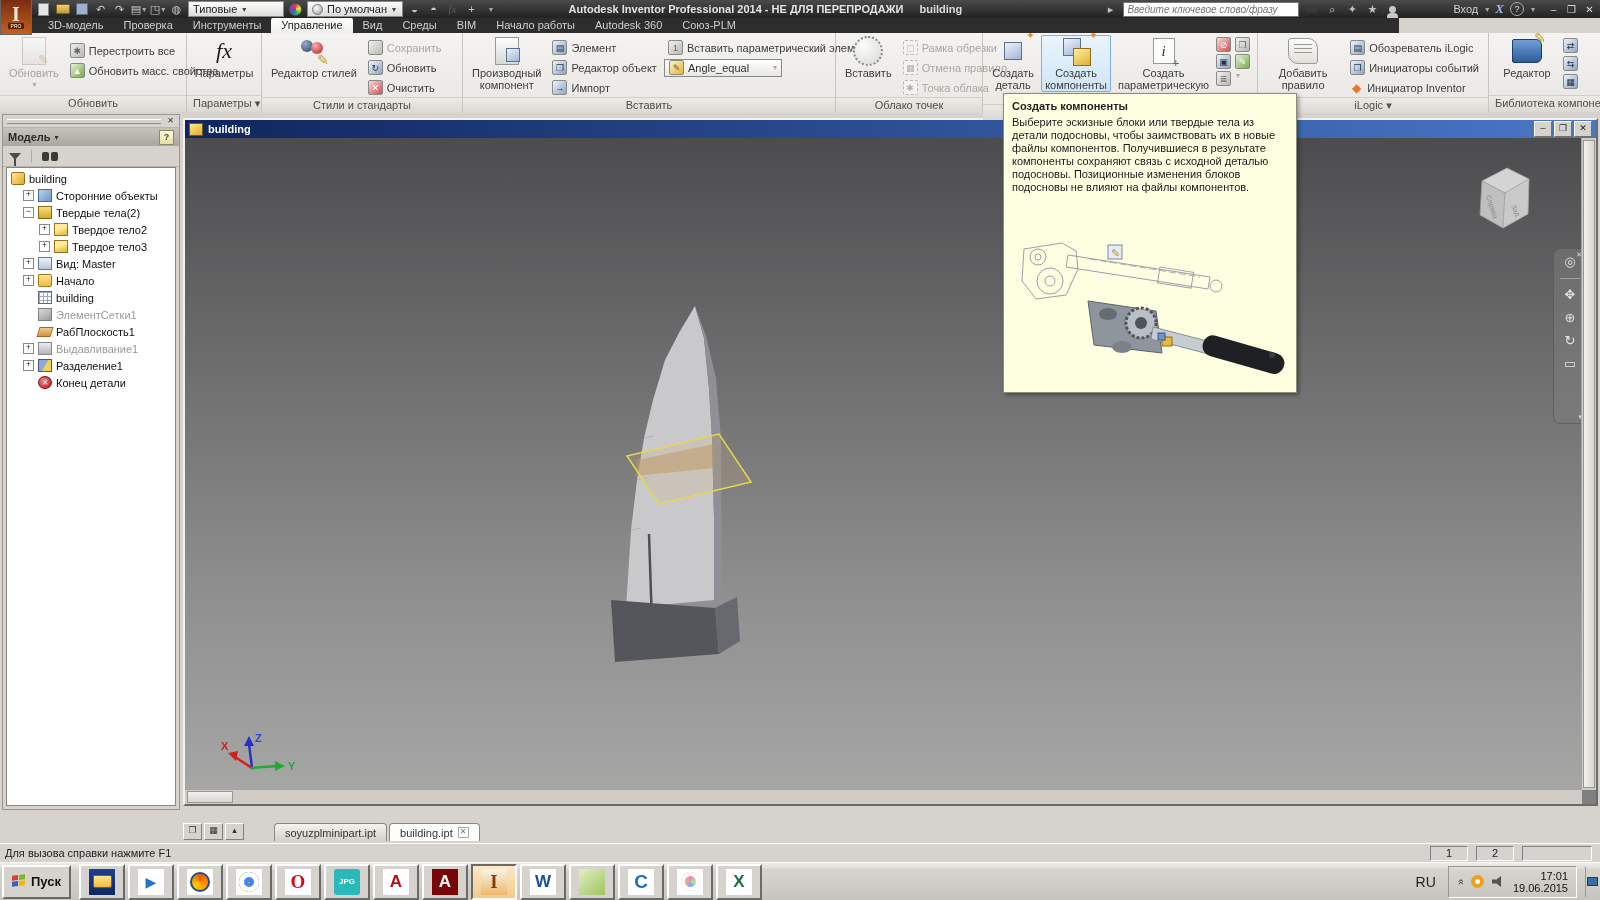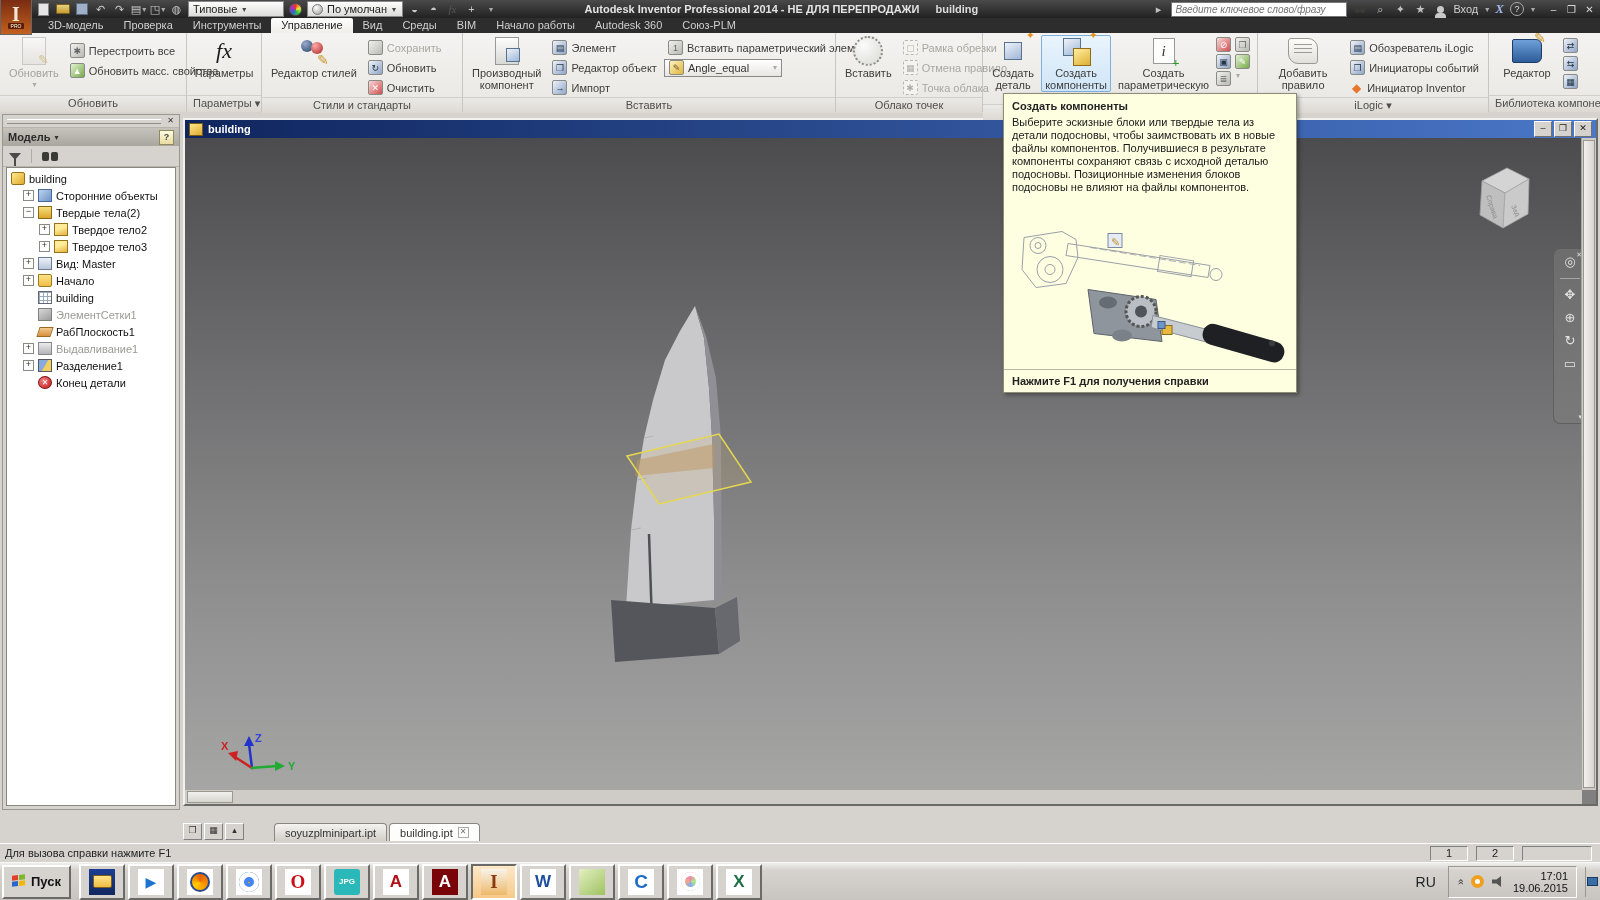--- a/index.html
+++ b/index.html
@@ -28,28 +28,28 @@
   .sphereic{width:9px;height:9px;border-radius:50%;background:radial-gradient(circle at 35% 30%,#fff,#9a9a9a);border:1px solid #777;}
   .wheelic{width:11px;height:11px;border-radius:50%;background:conic-gradient(#e33,#ee3,#3c3,#36c,#93c,#e33);border:1px solid #555;}
   .title-text{margin:0 auto;display:flex;align-items:center;font-weight:bold;color:#e4e4e4;font-size:11px;white-space:nowrap;}
   .title-text .doc{margin-left:16px;color:#ddd;}
   .title-right{display:flex;align-items:center;gap:6px;margin-left:auto;padding-right:4px;}
   .search{width:168px;height:13px;border:1px solid #777;background:#fff;font-style:italic;
           font-size:10px;color:#666;padding:0 3px;font-family:inherit;}
   .tic16{color:#c0c0c0;font-size:11px;display:inline-flex;align-items:center;justify-content:center;width:14px;height:14px;}
   .person{width:7px;height:7px;border-radius:50%;background:#c8c8c8;position:relative;}
   .person::after{content:"";position:absolute;left:-2px;top:7px;width:11px;height:5px;border-radius:4px 4px 0 0;background:#c8c8c8;}
-  .signin{color:#d0d0d0;}
+  .signin{color:#d0d0d0;margin-left:48px;}
   .xlogo{font-family:"Liberation Serif",serif;font-style:italic;font-weight:bold;color:#9db8e8;font-size:13px;}
   .helpc{width:12px;height:12px;border-radius:50%;border:1px solid #aaa;color:#ddd;font-size:9px;
          display:inline-flex;align-items:center;justify-content:center;}
   .winbtns{display:flex;gap:5px;margin-left:6px;color:#d8d8d8;font-size:10px;}
   .winbtns span{width:13px;text-align:center;}
   
-  .tabsrow{left:0;top:18px;width:1600px;height:15px;background:#2d2d2d;display:flex;align-items:flex-end;
+  .tabsrow{left:0;top:18px;width:1399px;height:15px;background:#2d2d2d;display:flex;align-items:flex-end;
            padding-left:38px;box-sizing:border-box;z-index:35;}
   .rtab{height:15px;line-height:15px;padding:0 10px;color:#cfcfcf;font-size:11px;white-space:nowrap;}
   .rtab.active{background:linear-gradient(#fdfdfc,#efeeea);color:#222;border-radius:2px 2px 0 0;}
   .cloudbtn{margin-left:8px;height:12px;display:flex;align-items:center;gap:2px;color:#bbb;}
   .cloudic{width:14px;height:9px;background:#555;border-radius:5px;border:1px solid #777;}
   
   .ribbon{left:0;top:33px;width:1600px;height:79px;background:linear-gradient(#f4f3f1,#e9e7e3);
           display:flex;align-items:stretch;z-index:30;}
   .rgroup{display:flex;flex-direction:column;border-right:1px solid #c9c6c1;flex:0 0 auto;}
   .rg-c{flex:1;display:flex;align-items:flex-start;padding:2px 5px 0 5px;gap:3px;}
@@ -805,14 +805,13 @@
       <ellipse cx="112" cy="118" rx="10" ry="6" fill="#7a8188"></ellipse>
       <circle cx="131" cy="94" r="15" fill="#b9bfc5" stroke="#555" stroke-width="3" stroke-dasharray="3 2"></circle>
       <circle cx="131" cy="94" r="6" fill="#4e545a"></circle>
       <path d="M143 98 L205 114 L202 126 L141 110 Z" fill="#c7ccd1" stroke="#8a9096"></path>
       <rect x="0" y="0" width="84" height="21" rx="10" transform="translate(196 104) rotate(16)" fill="#1e2023"></rect>
       <circle cx="262" cy="126" r="3" fill="#3a3d40"></circle>
       <rect x="152" y="108" width="10" height="9" fill="#e8b93c" stroke="#8a6d1c"></rect>
       <rect x="148" y="104" width="7" height="7" fill="#6f94c8" stroke="#3a5a8a"></rect>
     </g>
   </svg>
-  <div class="tt-foot">Нажмите F1 для получения справки</div>
 </div>
 
 </body></html>

